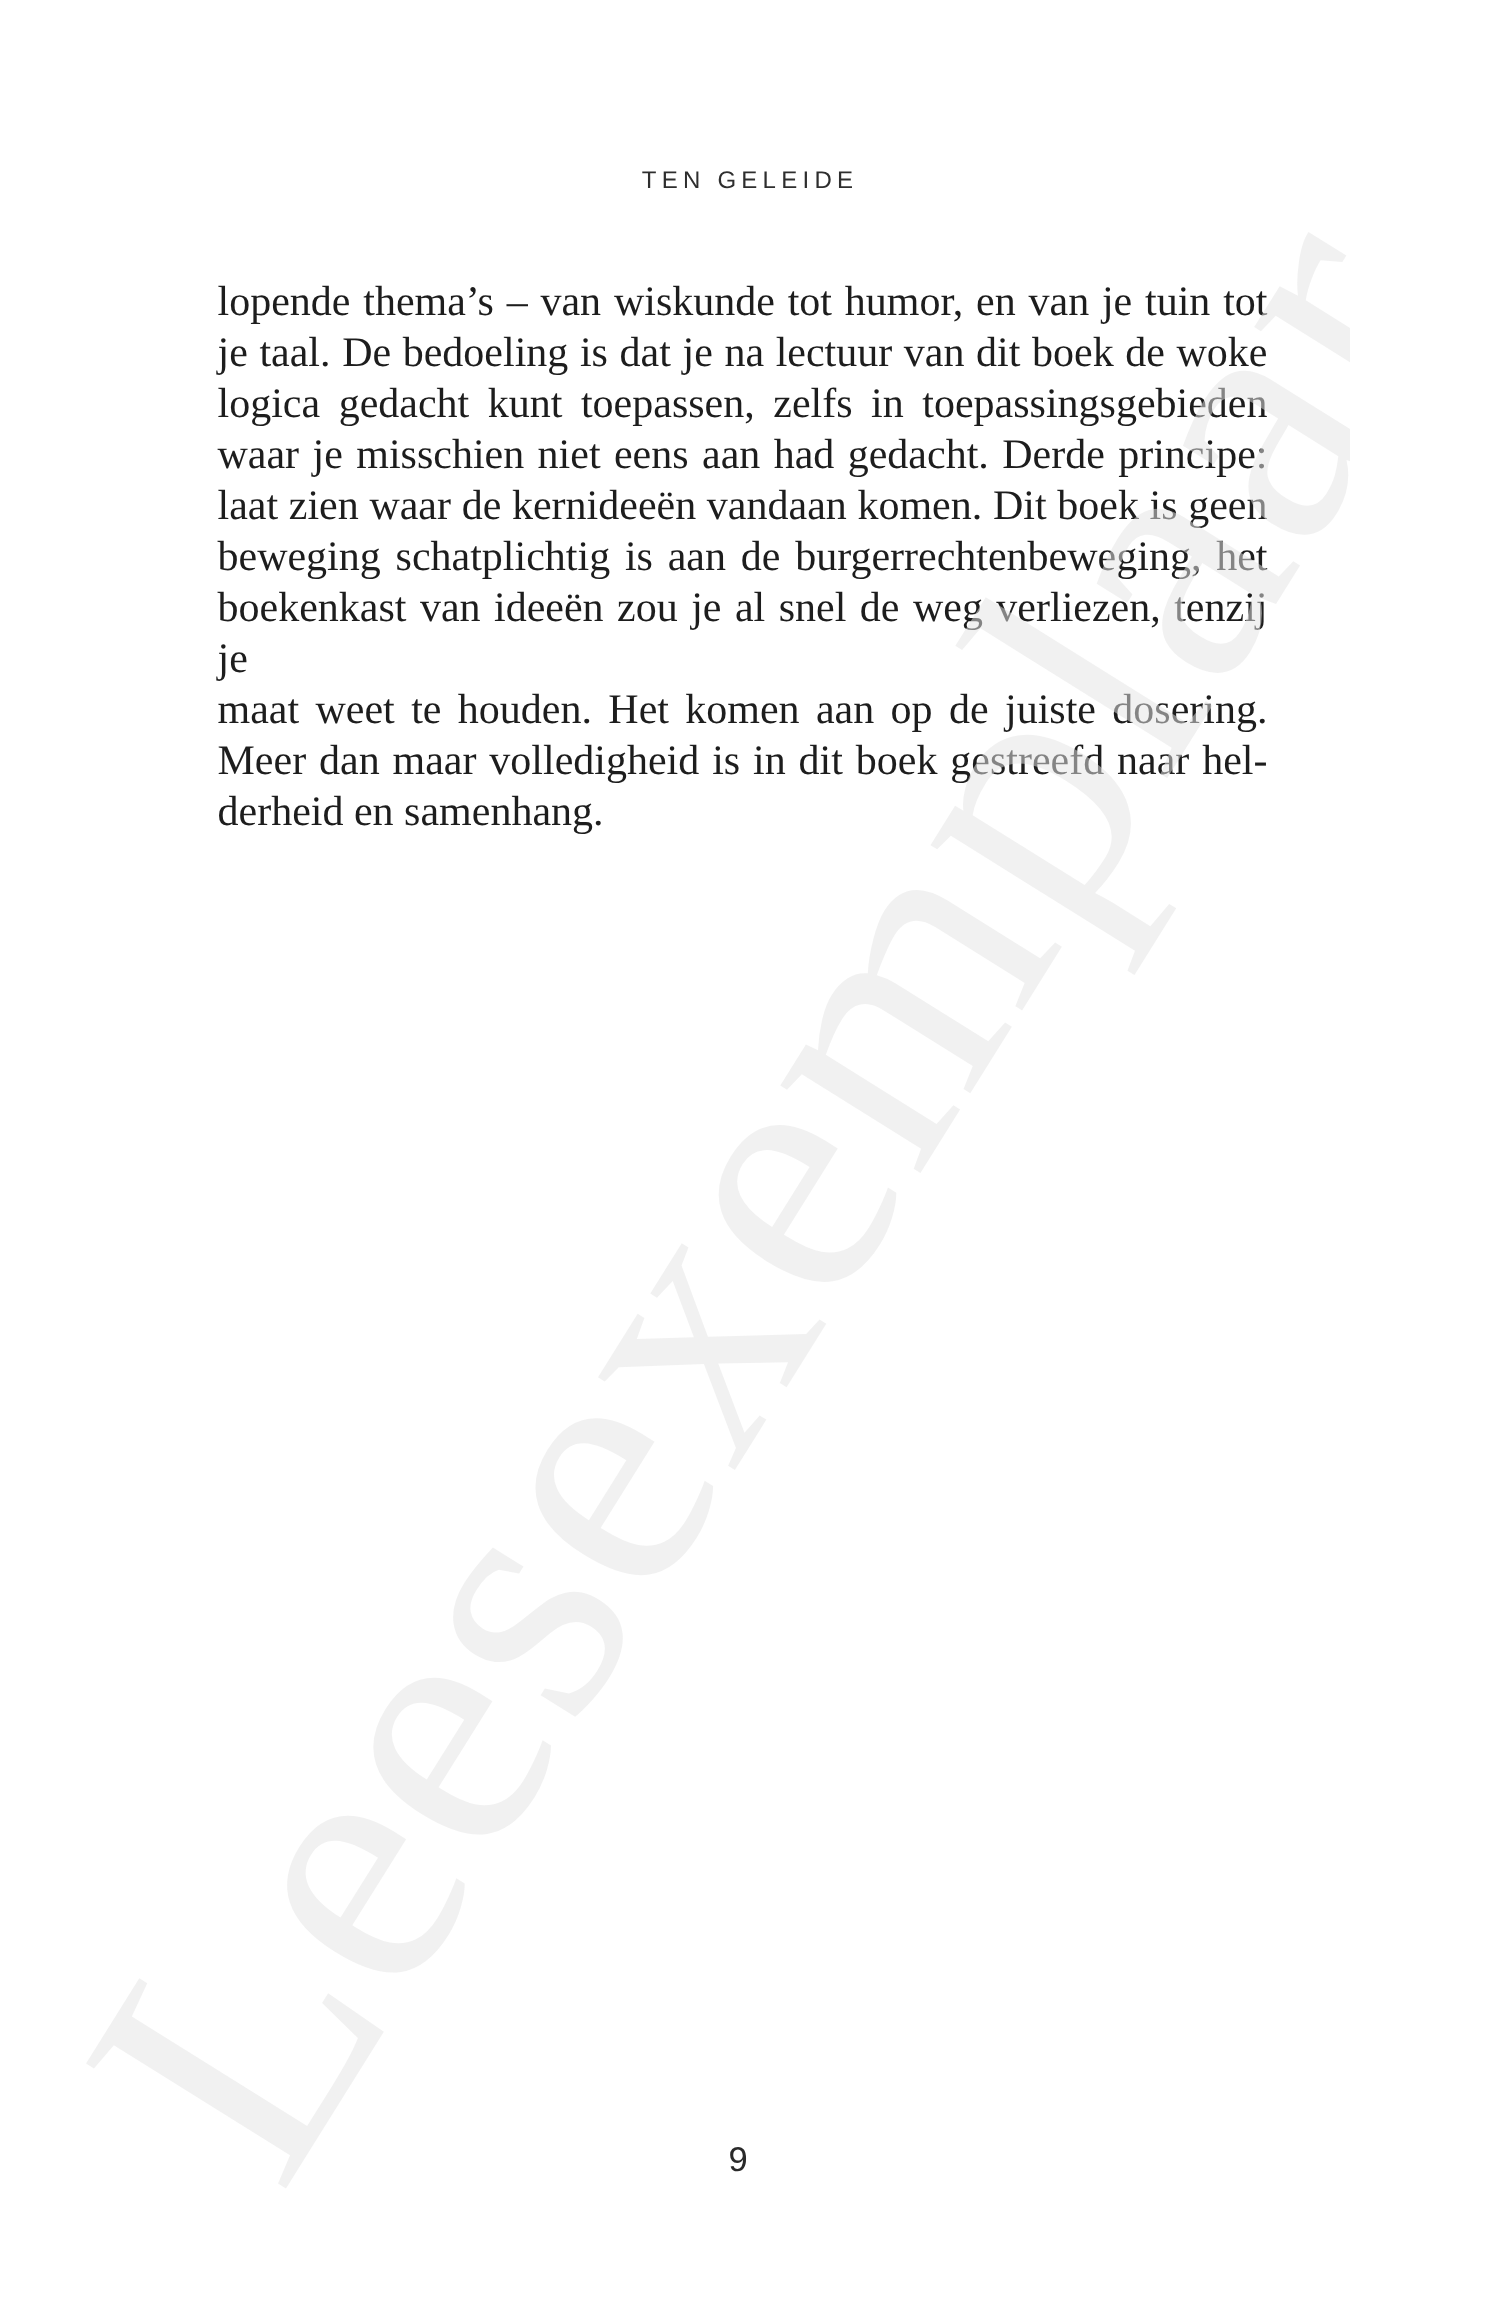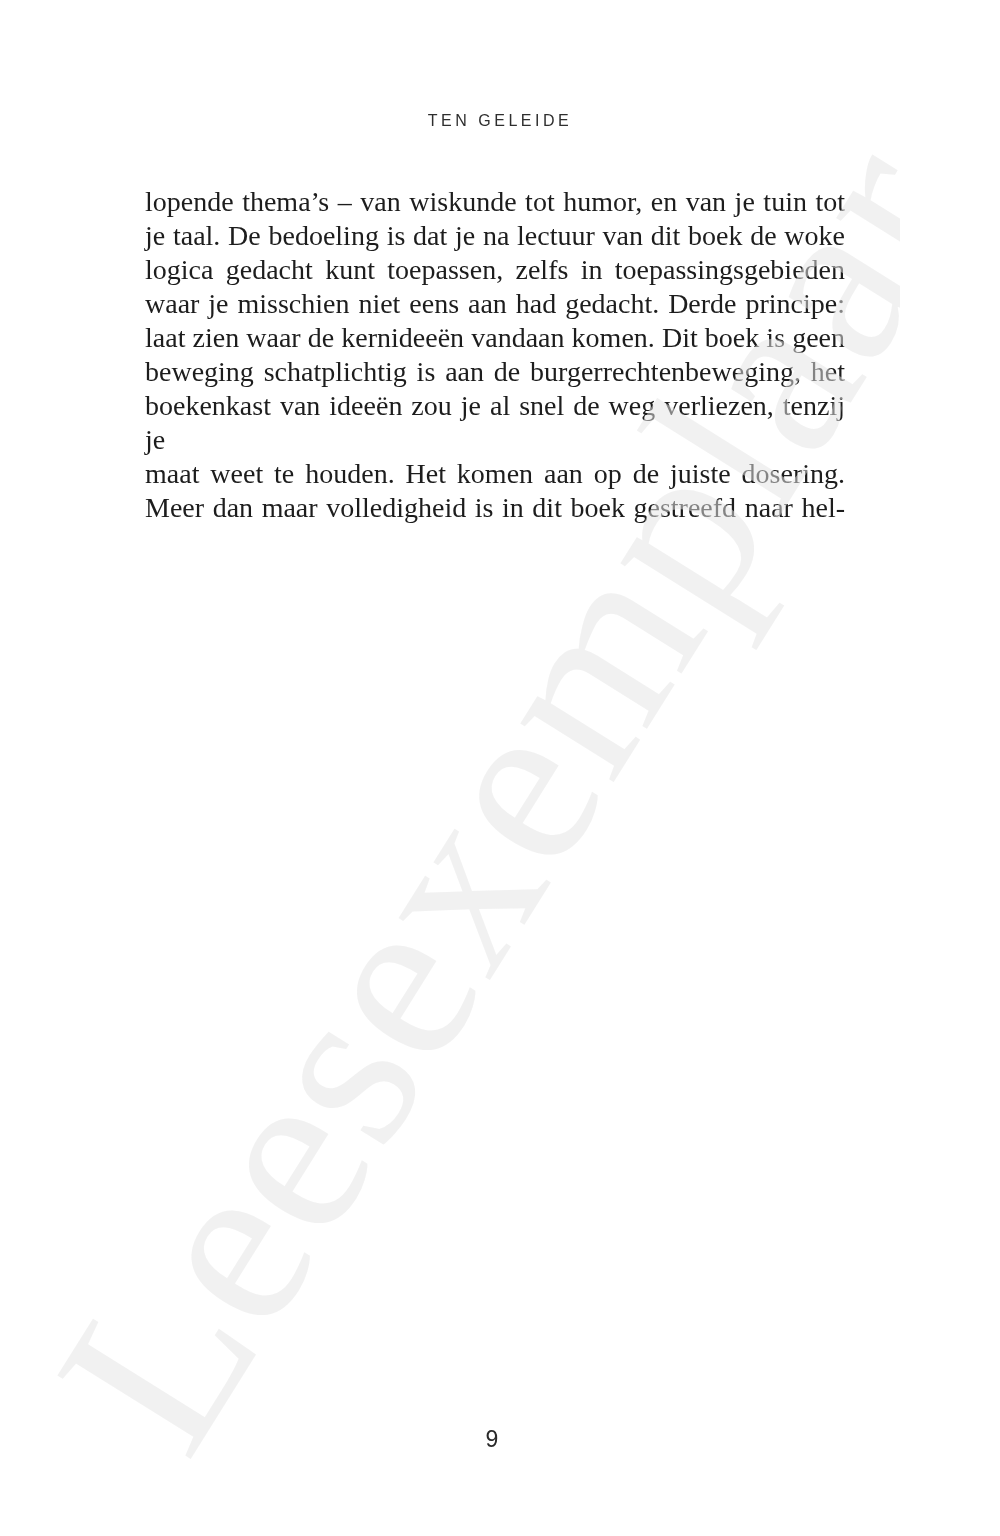--- a/index.html
+++ b/index.html
@@ -82,19 +82,20 @@
   <div class="body-paragraph">
       <div class="text-line">lopende thema’s – van wiskunde tot humor, en van je tuin tot</div>
       <div class="text-line">je taal. De bedoeling is dat je na lectuur van dit boek de woke</div>
       <div class="text-line">logica gedacht kunt toepassen, zelfs in toepassingsgebieden</div>
       <div class="text-line">waar je misschien niet eens aan had gedacht. Derde principe:</div>
       <div class="text-line">laat zien waar de kernideeën vandaan komen. Dit boek is geen</div>
       <div class="text-line">beweging schatplichtig is aan de burgerrechtenbeweging, het</div>
       <div class="text-line">boekenkast van ideeën zou je al snel de weg verliezen, tenzij je</div>
       <div class="text-line">maat weet te houden. Het komen aan op de juiste dosering.</div>
       <div class="text-line">Meer dan maar volledigheid is in dit boek gestreefd naar hel-</div>
+      <div class="text-line last">derheid en samenhang.</div>
     </div>
 
   <div class="page-number">9</div>
 
   <div class="watermark" style="color: rgba(228, 228, 228, 0.52);">Leesexemplaar</div>
 
 </div>
 
 </body></html>

